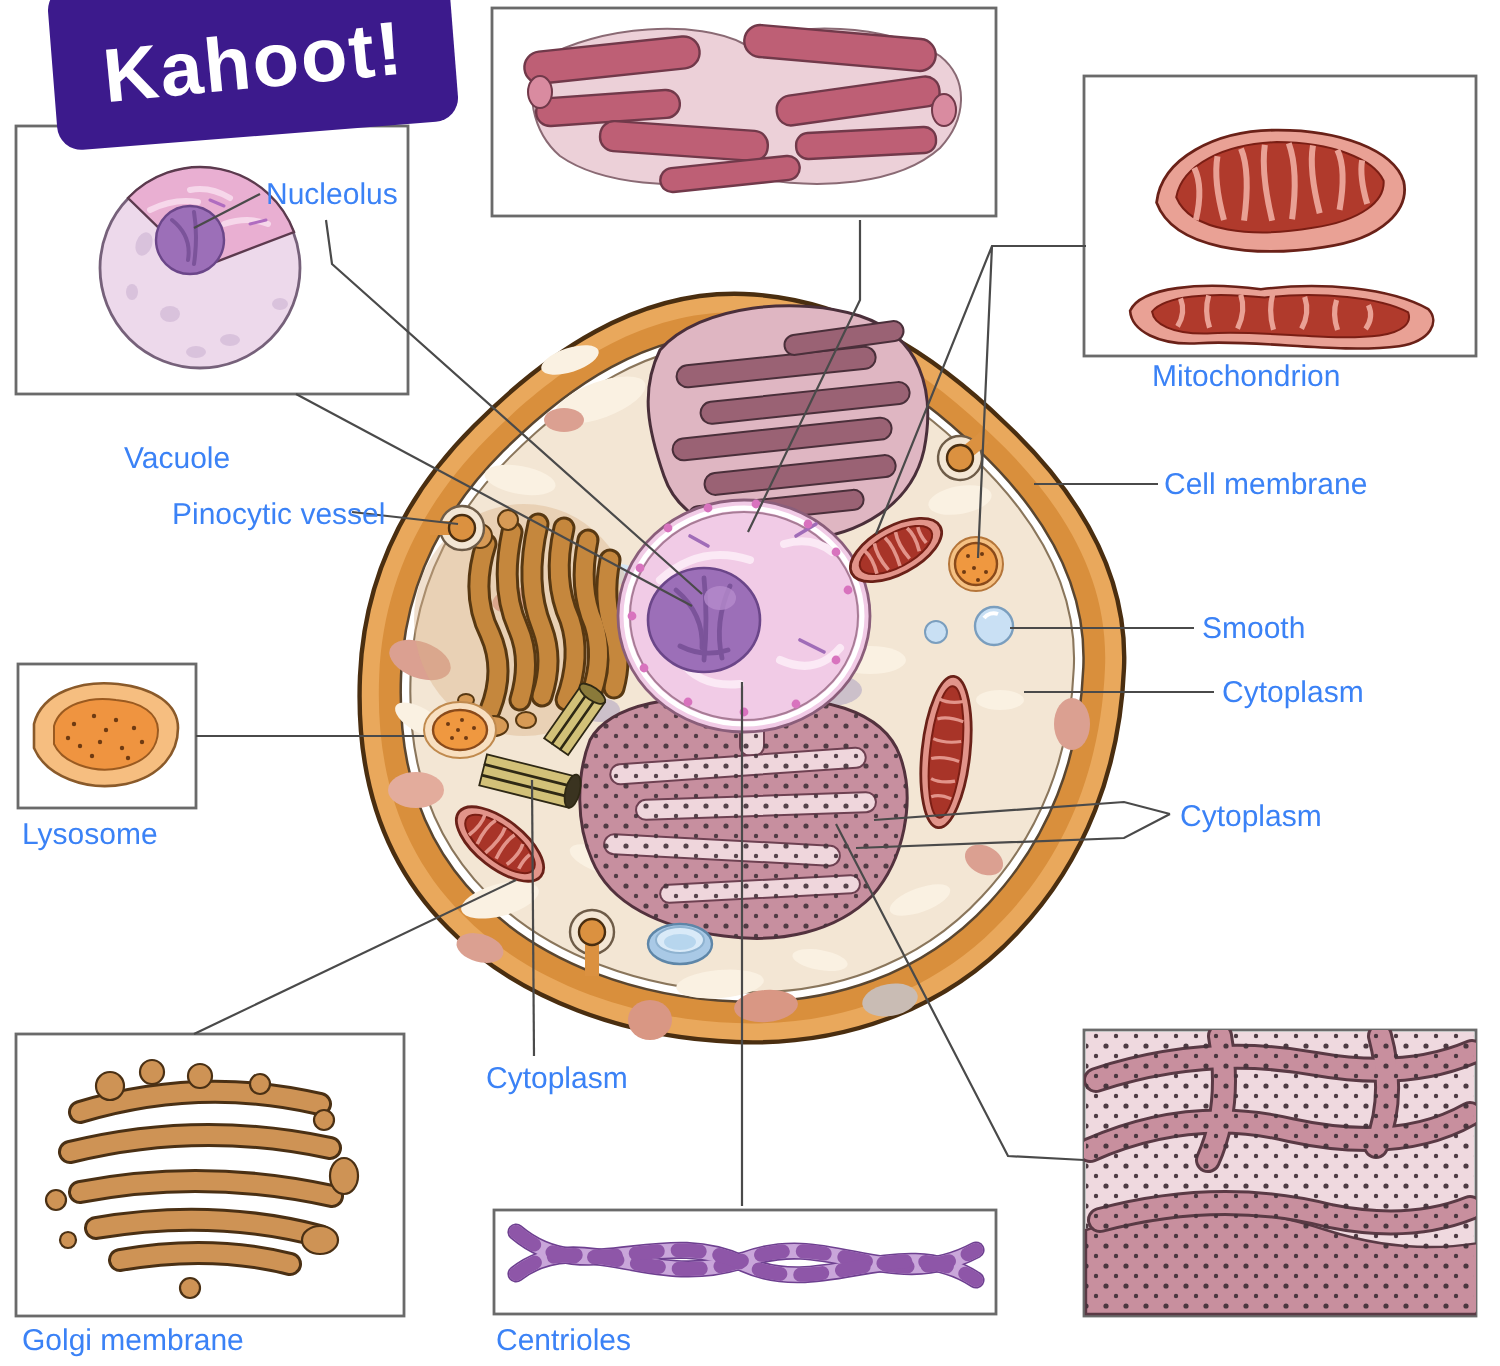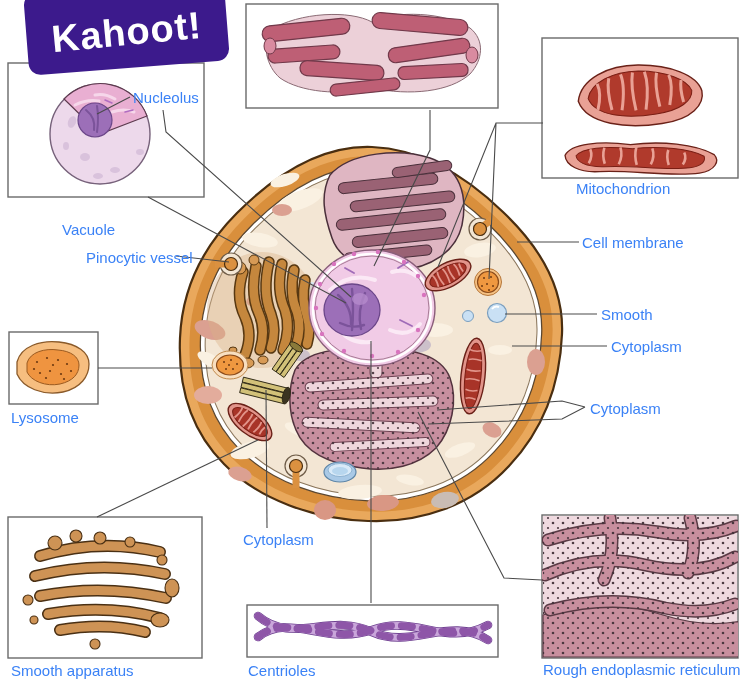--- a/index.html
+++ b/index.html
@@ -467,27 +467,26 @@
     <path d="M267,528 L266,390"></path>
     <path d="M371,603 L371,341"></path>
     <path d="M542,580 L504,578 L418,412"></path>
   </g>
 </svg>
 
 <div class="lbl" style="left:133px;top:89px">Nucleolus</div>
 <div class="lbl" style="left:62px;top:221px">Vacuole</div>
 <div class="lbl" style="left:86px;top:249px">Pinocytic vessel</div>
 <div class="lbl" style="left:11px;top:409px">Lysosome</div>
-<div class="lbl" style="left:11px;top:662px">Smooth apparatus</div>
+<div class="lbl" style="left:11px;top:662px">Golgi membrane</div>
 <div class="lbl" style="left:243px;top:531px">Cytoplasm</div>
 <div class="lbl" style="left:248px;top:662px">Centrioles</div>
 <div class="lbl" style="left:576px;top:180px">Mitochondrion</div>
 <div class="lbl" style="left:582px;top:234px">Cell membrane</div>
 <div class="lbl" style="left:601px;top:306px">Smooth</div>
 <div class="lbl" style="left:611px;top:338px">Cytoplasm</div>
 <div class="lbl" style="left:590px;top:400px">Cytoplasm</div>
-<div class="lbl" style="left:543px;top:661px">Rough endoplasmic reticulum</div>
 
 <div class="kahoot-logo">
   <span>Kahoot!</span>
 </div>
 
 </div>
 
 </body></html>

